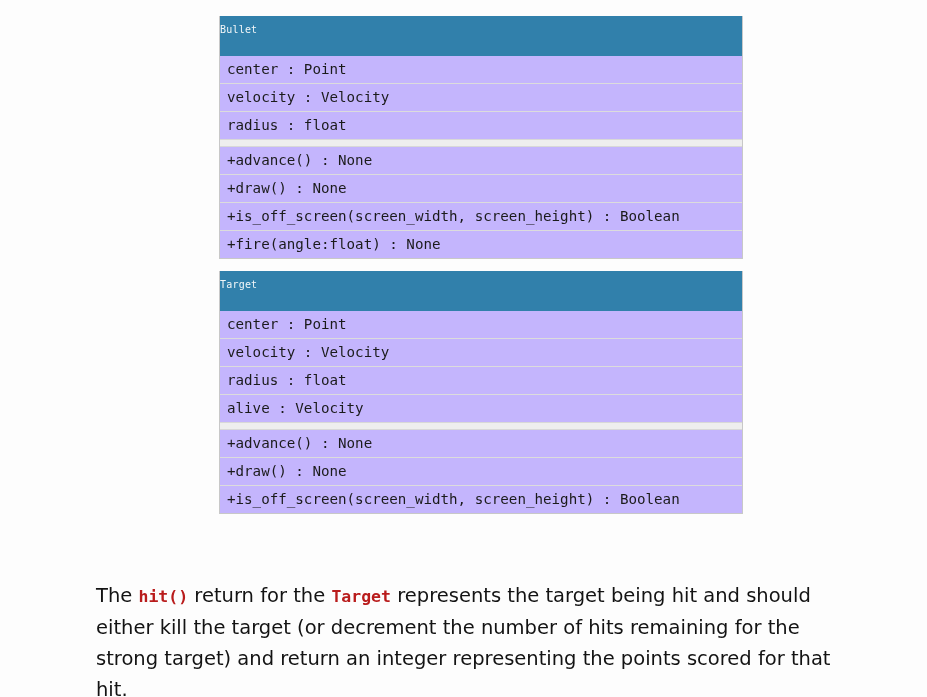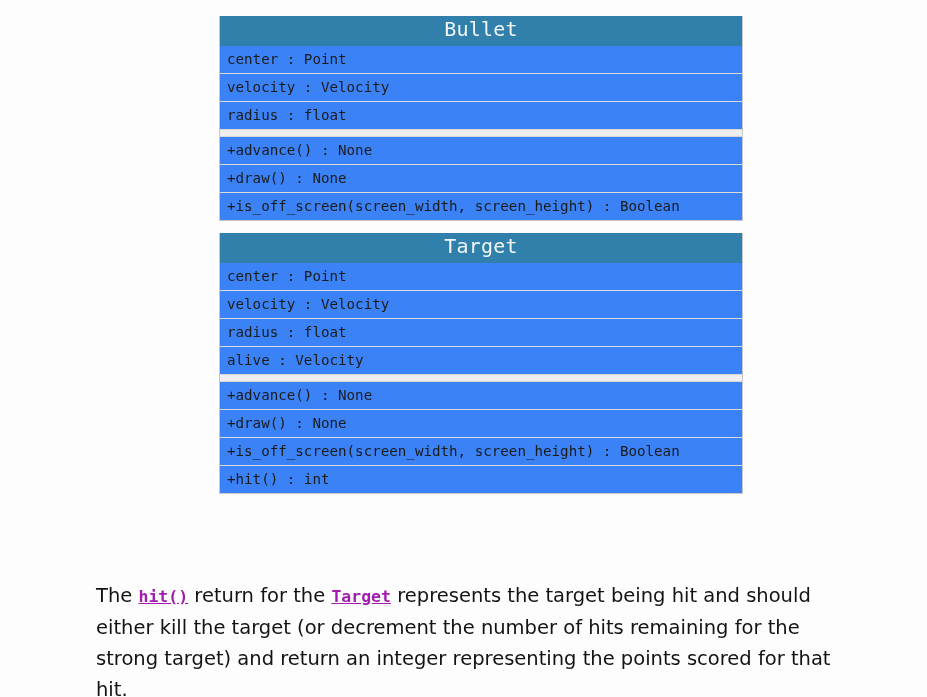--- a/index.html
+++ b/index.html
@@ -28,31 +28,31 @@
   }
   .uml-class {
     width: 524px;
     box-sizing: border-box;
     border: 1px solid #c8c8c8;
     border-top: none;
     background: #ffffff;
     margin-bottom: 12px;
   }
   .uml-header {
-    height: 30px;
+    height: 40px;
     line-height: 27px;
     background: #3180ab;
     color: #f2f6f8;
-    text-align: center;
+    text-align: left;
     font-family: "DejaVu Sans Mono", monospace;
-    font-size: 20px;
+    font-size: 10px;
     letter-spacing: 0.2px;
   }
   .uml-compartment {
-    background: #3b82f6;
+    background: #c4b5fd;
   }
   .uml-sep {
     height: 6px;
     background: #eeeeee;
     border-top: 1px solid #d8d8d8;
     border-bottom: 1px solid #d8d8d8;
   }
   .uml-row {
     height: 27px;
     line-height: 27px;
@@ -76,22 +76,21 @@
     width: 760px;
     font-family: "DejaVu Sans", sans-serif;
     font-size: 19.5px;
     line-height: 31px;
     color: #131313;
   }
   .body-text .code {
     font-family: "DejaVu Sans Mono", monospace;
     font-size: 16.5px;
     font-weight: bold;
-    color: #a21caf;
-    text-decoration: underline;
+    color: #b91c1c;
   }
 </style>
 </head>
 <body>
 
 <div class="page">
 
   <div class="uml-stack">
 
     <div class="uml-class">
@@ -102,40 +101,40 @@
         <div class="uml-row">velocity : Velocity</div>
         <div class="uml-row">radius : float</div>
       </div>
 
       <div class="uml-sep"></div>
 
       <div class="uml-compartment">
         <div class="uml-row">+advance() : None</div>
         <div class="uml-row">+draw() : None</div>
         <div class="uml-row">+is_off_screen(screen_width, screen_height) : Boolean</div>
+        <div class="uml-row">+fire(angle:float) : None</div>
       </div>
     </div>
 
     <div class="uml-class">
       <div class="uml-header">Target</div>
 
       <div class="uml-compartment">
         <div class="uml-row">center : Point</div>
         <div class="uml-row">velocity : Velocity</div>
         <div class="uml-row">radius : float</div>
         <div class="uml-row">alive : Velocity</div>
       </div>
 
       <div class="uml-sep"></div>
 
       <div class="uml-compartment">
         <div class="uml-row">+advance() : None</div>
         <div class="uml-row">+draw() : None</div>
         <div class="uml-row">+is_off_screen(screen_width, screen_height) : Boolean</div>
-        <div class="uml-row">+hit() : int</div>
       </div>
     </div>
 
   </div>
 
   <p class="body-text"><span>The </span><span class="code">hit()</span><span> return for the </span><span class="code">Target</span><span> represents the target being hit and should either kill the target (or decrement the number of hits remaining for the strong target) and return an integer representing the points scored for that hit.</span></p>
 
 </div>
 
 </body></html>

